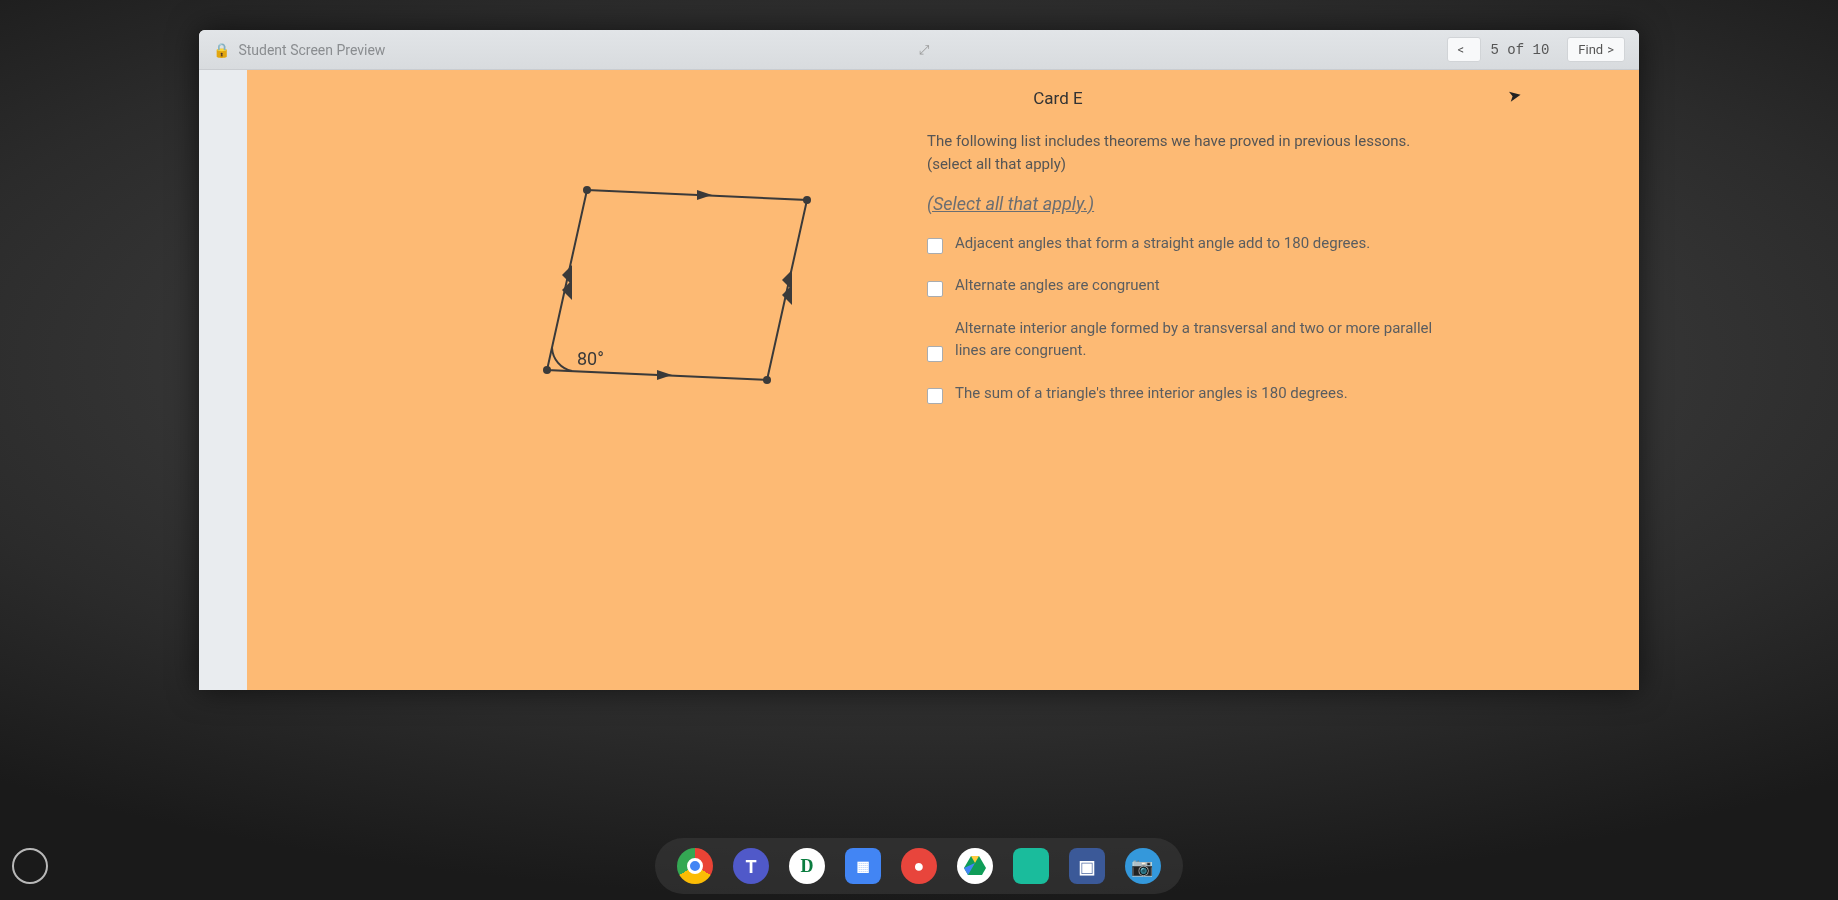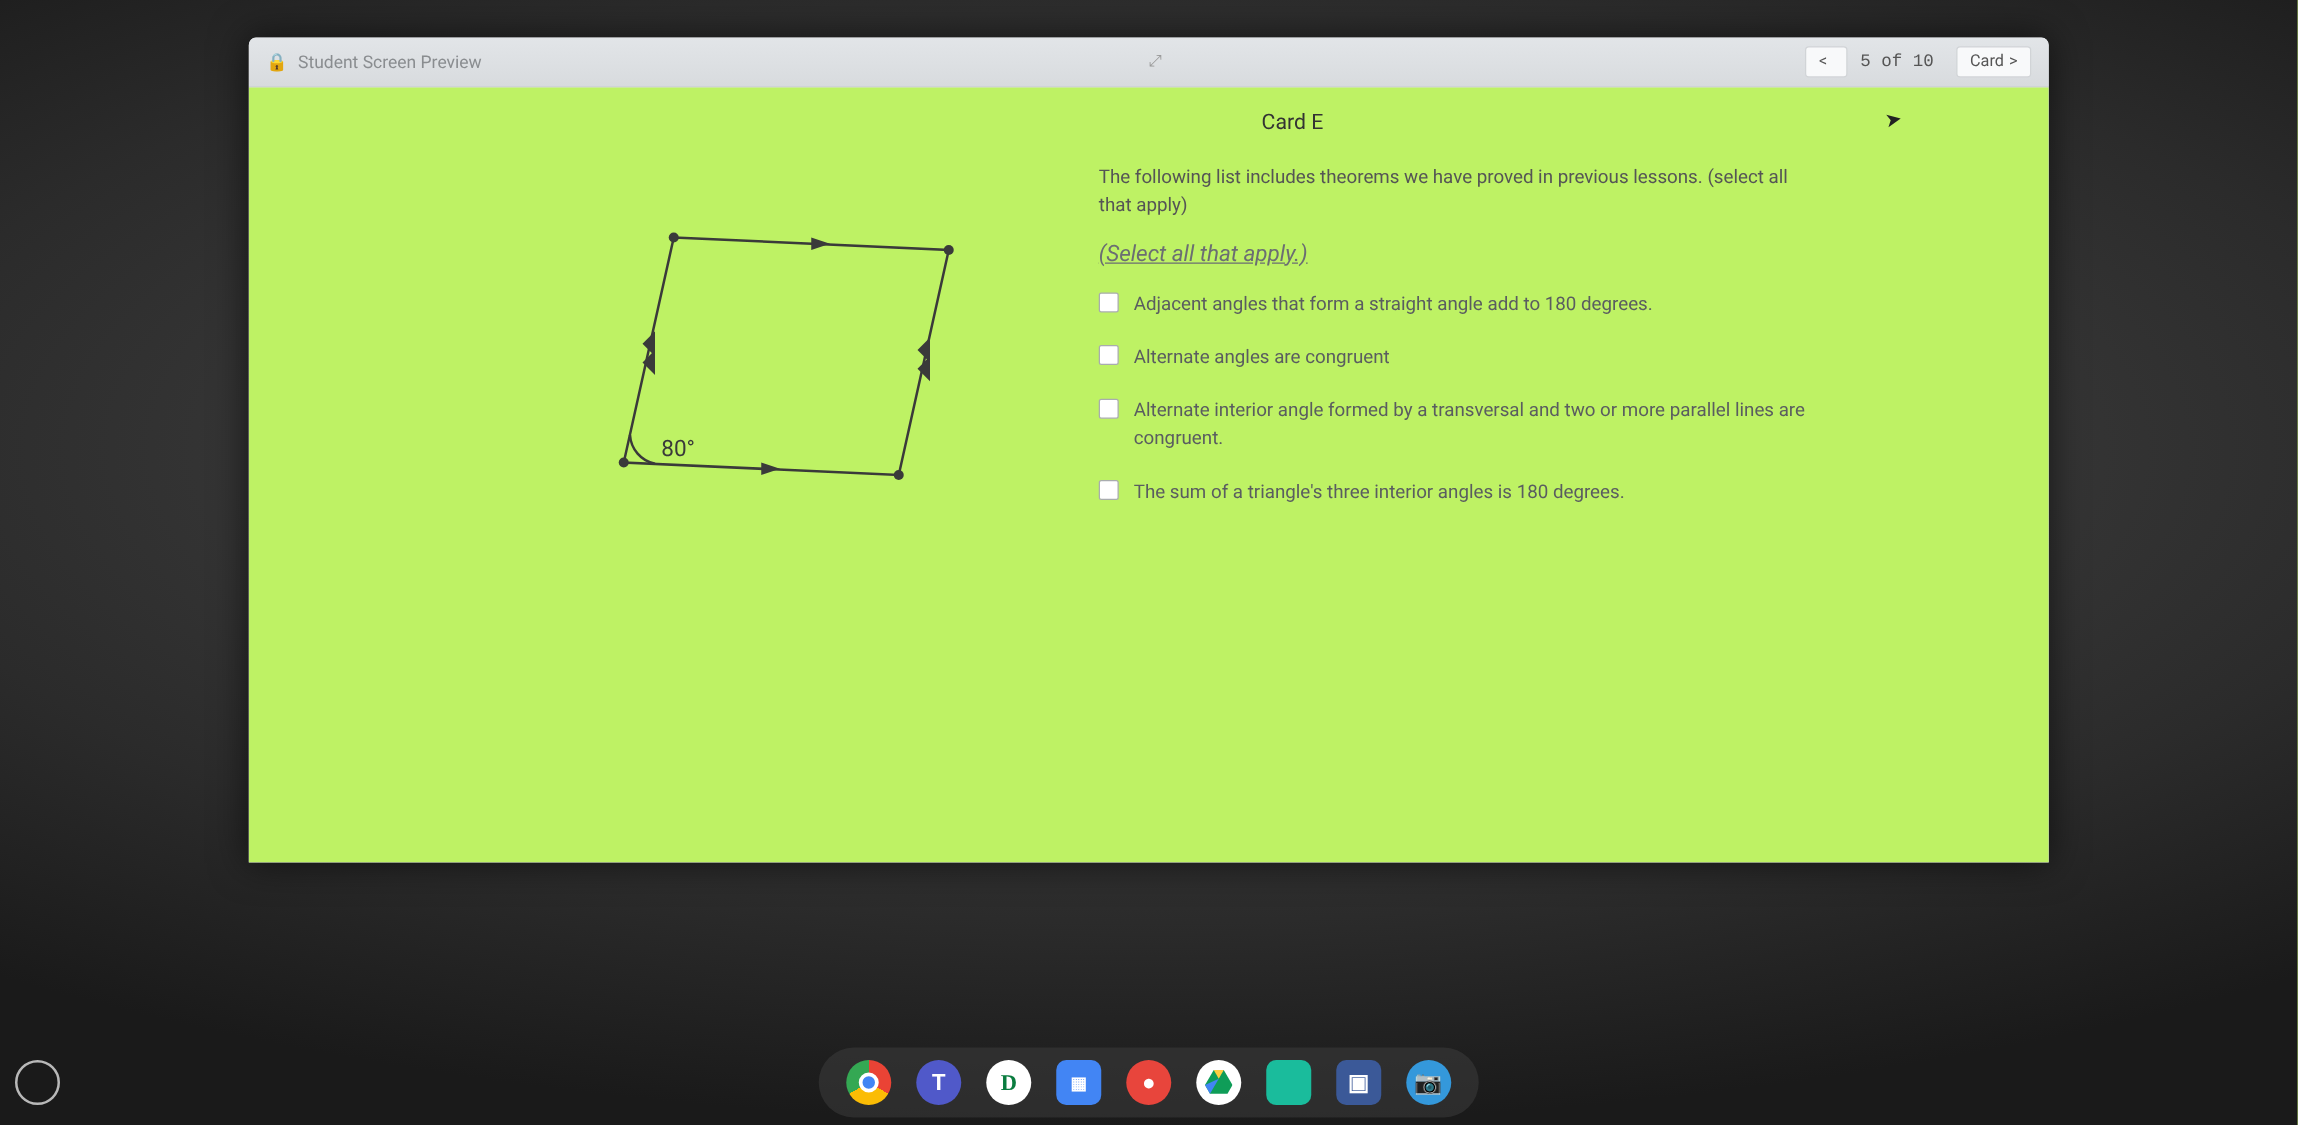--- a/index.html
+++ b/index.html
@@ -73,23 +73,24 @@
 }
 .expand-icon {
   position: absolute;
   left: 50%;
   top: 12px;
   color: #999;
   font-size: 13px;
 }
 .content-area {
   flex: 1;
-  background: #bef264;
+  background: #fdba74;
   padding: 18px 180px 20px 210px;
   overflow: hidden;
+  margin-left: 48px;
 }
 .card-title {
   text-align: center;
   font-size: 17px;
   color: #333;
   margin-bottom: 22px;
   margin-left: 200px;
 }
 .columns {
   display: flex;
@@ -124,21 +125,21 @@
   font-style: italic;
   color: #6b6e72;
   margin-top: 16px;
   text-decoration: underline;
 }
 .options {
   margin-top: 18px;
 }
 .option {
   display: flex;
-  align-items: flex-start;
+  align-items: flex-end;
   gap: 12px;
   margin-bottom: 20px;
   font-size: 15px;
   color: #5a5d60;
   line-height: 1.5;
 }
 .checkbox {
   width: 16px;
   height: 16px;
   border: 1.5px solid #a9acaf;
@@ -191,21 +192,21 @@
   <div class="screen">
 
     <div class="title-bar">
       <span style="margin-right:8px;">🔒</span>
       <span>Student Screen Preview</span>
       <span class="expand-icon">⤢</span>
       <span class="spacer"></span>
       <span class="nav-btn">&lt;</span>
       <span class="progress-label">5 of 10</span>
       <span class="nav-btn">
-        <span>Card</span>
+        <span>Find</span>
         <span>&gt;</span>
       </span>
       <span class="cursor">➤</span>
     </div>
 
     <div class="content-area">
       <div class="card-title">Card E</div>
 
       <div class="columns">
         <div class="col-left">

